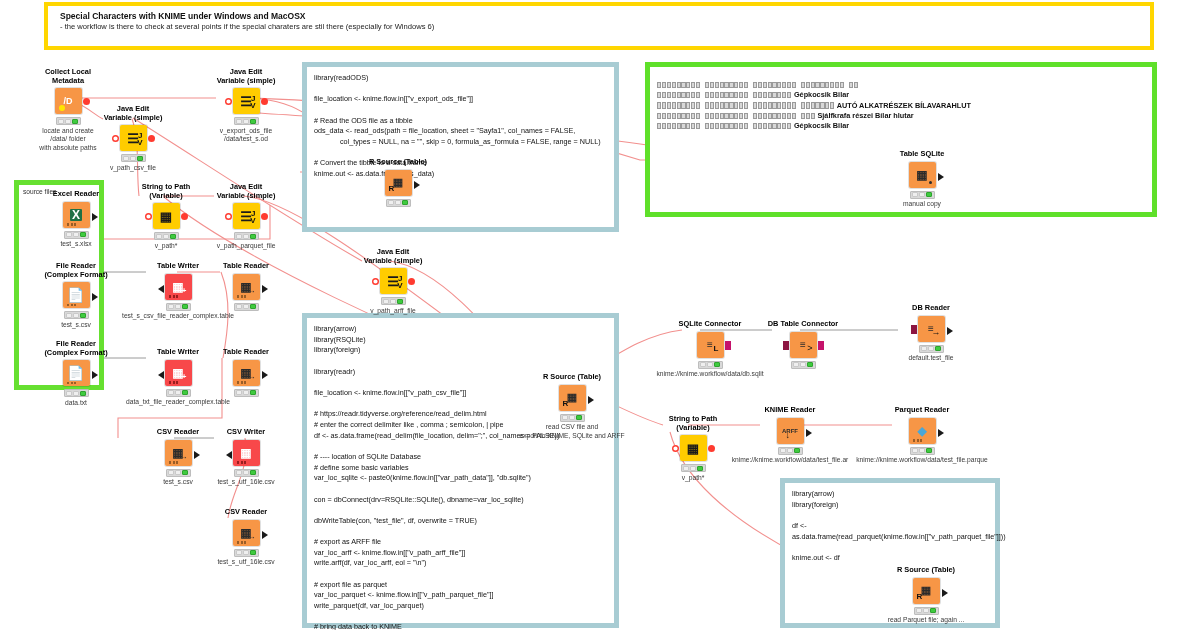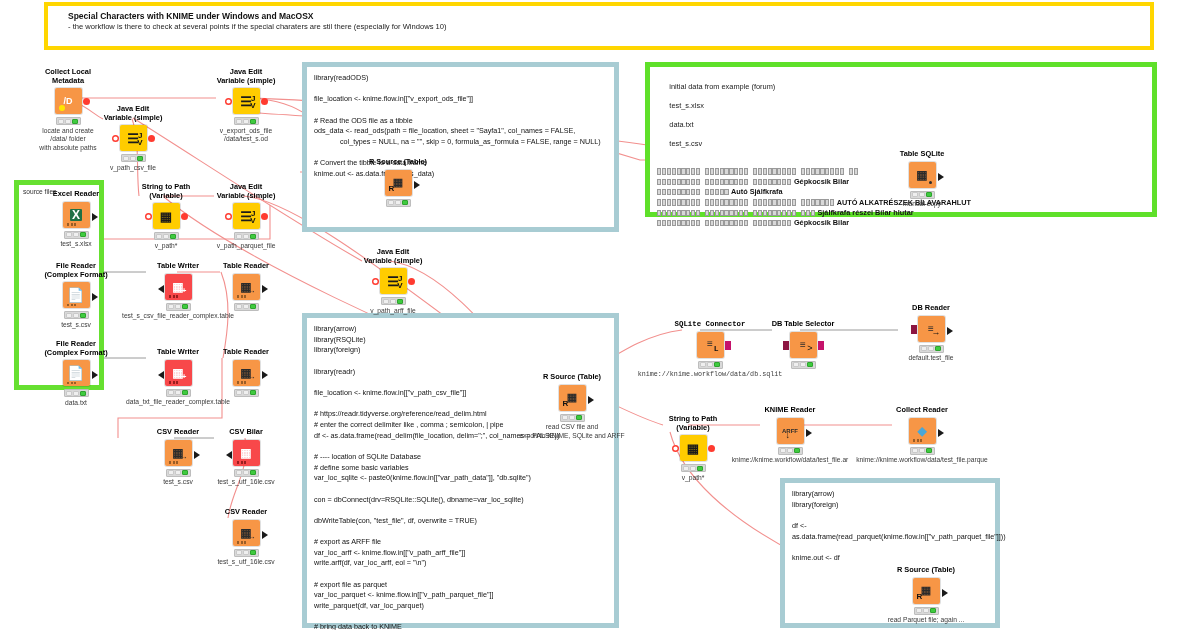--- a/index.html
+++ b/index.html
@@ -152,49 +152,42 @@
     </g>
     <g stroke="#9a9a9a" stroke-width="1" fill="none">
       <path d="M72,272 L146,272"></path>
       <path d="M72,358 L146,358"></path>
       <path d="M174,438 L214,438"></path>
       <path d="M700,330 L772,330"></path>
       <path d="M800,330 L898,330"></path>
     </g>
   </svg>
 
-  <div class="anno anno-yellow" style="left:44px; top:2px; width:1110px; height:48px; padding:5px 20px;">
+  <div class="anno anno-yellow" style="left:44px; top:2px; width:1110px; height:48px; padding:5px 12px;">
     <div class="anno-title">Special Characters with KNIME under Windows and MacOSX</div>
-    <div class="anno-sub">- the workflow is there to check at several points if the special charaters are stil there (especially for Windows 10)</div>
+    <div class="anno-sub">- the workflow is there to check at several points if the special charaters are stil there (especially for Windows 6)</div>
   </div>
 
   <div class="anno anno-blue" style="left:302px; top:62px; width:317px; height:170px; padding:6px 7px;">
     <div class="anno-code">library(readODS)
 
 file_location &lt;- knime.flow.in[["v_export_ods_file"]]
 
 # Read the ODS file as a tibble
 ods_data &lt;- read_ods(path = file_location, sheet = "Sayfa1", col_names = FALSE,
              col_types = NULL, na = "", skip = 0, formula_as_formula = FALSE, range = NULL)
 
 # Convert the tibble to a data.frame
 knime.out &lt;- as.data.frame(ods_data)</div>
   </div>
 
   <div class="anno anno-green" style="left:645px; top:62px; width:512px; height:155px; padding:5px 7px;">
-    <div class="anno-sub" style="font-size:7.4px;">
-      <span>initial data from example (forum)</span><br>
-      <span>test_s.xlsx</span><br>
-      <span>data.txt</span><br>
-      <span>test_s.csv</span>
-    </div>
     <div id="tofu-block" style="margin-top:8px;">
         <div class="tofu-line"><span class="tofu"><i></i><i></i><i></i><i></i><i></i><i></i><i></i><i></i><i></i>&nbsp;&nbsp;<i></i><i></i><i></i><i></i><i></i><i></i><i></i><i></i><i></i>&nbsp;&nbsp;<i></i><i></i><i></i><i></i><i></i><i></i><i></i><i></i><i></i>&nbsp;&nbsp;<i></i><i></i><i></i><i></i><i></i><i></i><i></i><i></i><i></i>&nbsp;&nbsp;<i></i><i></i></span></div>
         <div class="tofu-line"><span class="tofu"><i></i><i></i><i></i><i></i><i></i><i></i><i></i><i></i><i></i>&nbsp;&nbsp;<i></i><i></i><i></i><i></i><i></i><i></i><i></i><i></i><i></i>&nbsp;&nbsp;<i></i><i></i><i></i><i></i><i></i><i></i><i></i><i></i></span><span style="font-weight: bold;"> Gépkocsik Bilar</span></div>
-        <div class="tofu-line"><span class="tofu"><i></i><i></i><i></i><i></i><i></i><i></i><i></i><i></i><i></i>&nbsp;&nbsp;<i></i><i></i><i></i><i></i><i></i></span><span style="font-weight: bold;"> Autó Sjálfkrafa</span></div>
         <div class="tofu-line"><span class="tofu"><i></i><i></i><i></i><i></i><i></i><i></i><i></i><i></i><i></i>&nbsp;&nbsp;<i></i><i></i><i></i><i></i><i></i><i></i><i></i><i></i><i></i>&nbsp;&nbsp;<i></i><i></i><i></i><i></i><i></i><i></i><i></i><i></i><i></i>&nbsp;&nbsp;<i></i><i></i><i></i><i></i><i></i><i></i><i></i></span><span style="font-weight: bold;"> AUTÓ ALKATRÉSZEK BÍLAVARAHLUT</span></div>
         <div class="tofu-line"><span class="tofu"><i></i><i></i><i></i><i></i><i></i><i></i><i></i><i></i><i></i>&nbsp;&nbsp;<i></i><i></i><i></i><i></i><i></i><i></i><i></i><i></i><i></i>&nbsp;&nbsp;<i></i><i></i><i></i><i></i><i></i><i></i><i></i><i></i><i></i>&nbsp;&nbsp;<i></i><i></i><i></i></span><span style="font-weight: bold;"> Sjálfkrafa részei Bílar hlutar</span></div>
         <div class="tofu-line"><span class="tofu"><i></i><i></i><i></i><i></i><i></i><i></i><i></i><i></i><i></i>&nbsp;&nbsp;<i></i><i></i><i></i><i></i><i></i><i></i><i></i><i></i><i></i>&nbsp;&nbsp;<i></i><i></i><i></i><i></i><i></i><i></i><i></i><i></i></span><span style="font-weight: bold;"> Gépkocsik Bilar</span></div>
       </div>
   </div>
 
   <div class="anno anno-green-thin" style="left:14px; top:180px; width:90px; height:210px; padding:3px 4px;">
     <div class="anno-label">source files</div>
   </div>
 
@@ -467,21 +460,21 @@
           </div>
         </div>
         <div class="nstatus">
           <span></span>
           <span></span>
           <span class="green"></span>
         </div>
         <div class="nlabel">test_s.csv</div>
       </div>
       <div class="node" style="left: 208px; top: 428px;">
-        <div class="ntitle">CSV Bilar</div>
+        <div class="ntitle">CSV Writer</div>
         <div class="nbody">
           <div class="nicon red">
             <span class="glyph" style="font-size:12px;color:#fff;">▦</span>
             <span class="sub3" style="background:repeating-linear-gradient(to right,#7a1010 0 2px, transparent 2px 3.6px);"></span>
             <span class="port in"></span>
           </div>
         </div>
         <div class="nstatus">
           <span></span>
           <span></span>
@@ -567,38 +560,38 @@
           </div>
         </div>
         <div class="nstatus">
           <span></span>
           <span></span>
           <span class="green"></span>
         </div>
         <div class="nlabel">read  CSV  file and
 export to KNIME, SQLite and ARFF</div>
       </div>
-      <div class="node wide" style="left: 672px; top: 320px; font-family: Liberation Mono, monospace;">
+      <div class="node wide" style="left: 672px; top: 320px;">
         <div class="ntitle">SQLite Connector</div>
         <div class="nbody">
           <div class="nicon orange">
             <span class="glyph" style="font-size:10px;color:#2b2b2b;">≡</span>
             <span style="position:absolute;right:5px;bottom:5px;font-size:8px;font-weight:bold;color:#111;">L</span>
             <span class="port dbout"></span>
           </div>
         </div>
         <div class="nstatus">
           <span></span>
           <span></span>
           <span class="green"></span>
         </div>
         <div class="nlabel">knime://knime.workflow/data/db.sqlit</div>
       </div>
       <div class="node" style="left: 765px; top: 320px;">
-        <div class="ntitle">DB Table Selector</div>
+        <div class="ntitle">DB Table Connector</div>
         <div class="nbody">
           <div class="nicon orange">
             <span class="glyph" style="font-size:10px;color:#2b2b2b;">≡</span>
             <span style="position:absolute;right:4px;bottom:5px;font-size:9px;color:#111;">&gt;</span>
             <span class="port dbin"></span>
             <span class="port dbout"></span>
           </div>
         </div>
         <div class="nstatus">
           <span></span>
@@ -651,21 +644,21 @@
           </div>
         </div>
         <div class="nstatus">
           <span></span>
           <span></span>
           <span class="green"></span>
         </div>
         <div class="nlabel">knime://knime.workflow/data/test_file.ar</div>
       </div>
       <div class="node wide" style="left: 884px; top: 406px;">
-        <div class="ntitle">Collect Reader</div>
+        <div class="ntitle">Parquet Reader</div>
         <div class="nbody">
           <div class="nicon orange">
             <span class="glyph" style="font-size:12px;color:#4aa7d8;">◆</span>
             <span class="sub3"></span>
             <span class="port out"></span>
           </div>
         </div>
         <div class="nstatus">
           <span></span>
           <span></span>

